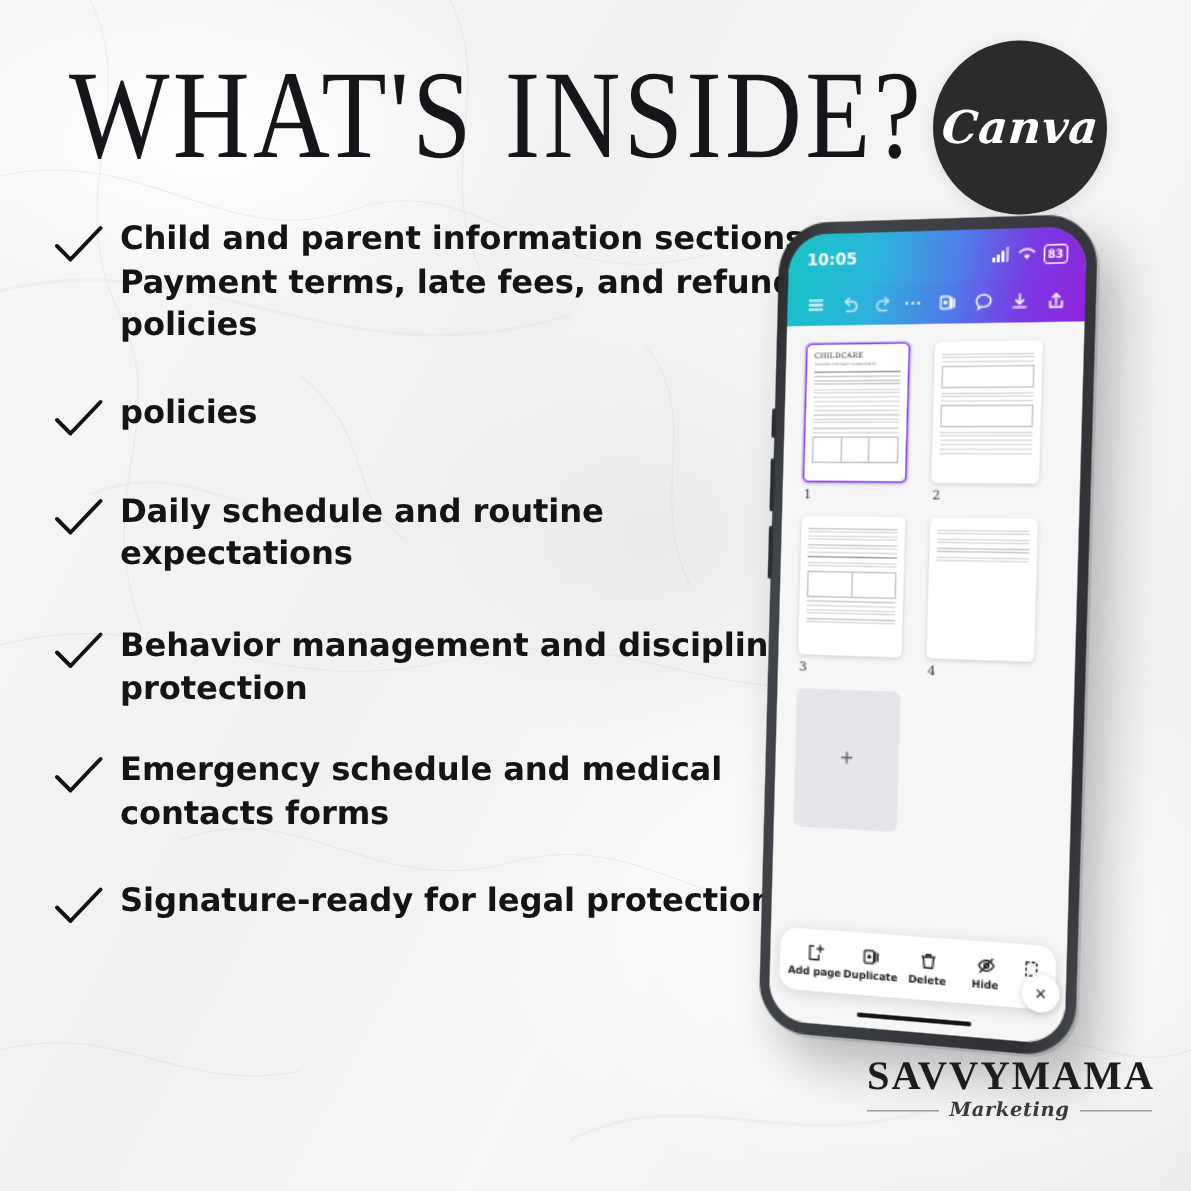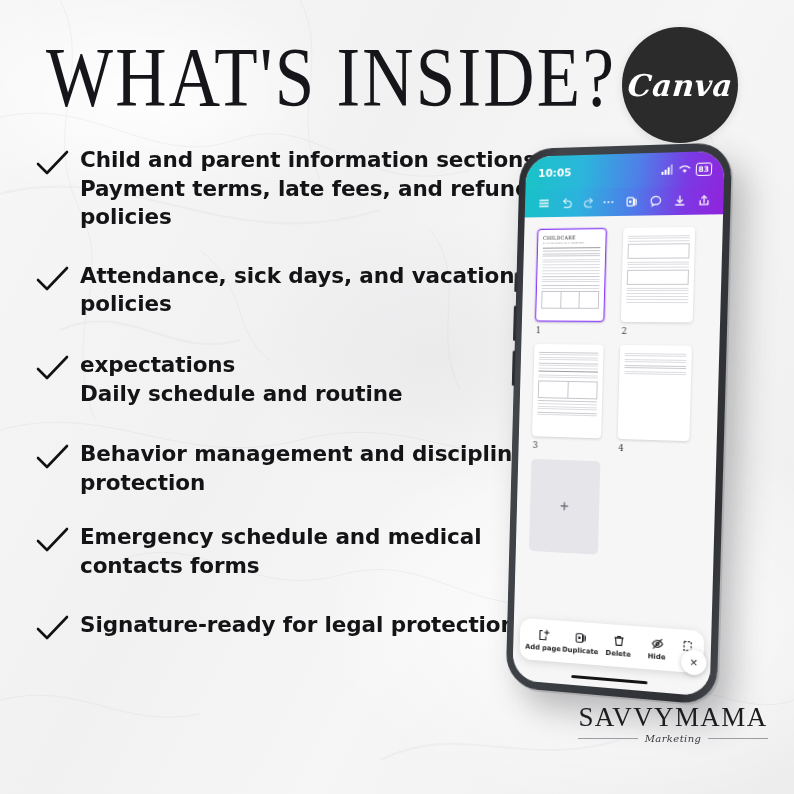--- a/index.html
+++ b/index.html
@@ -149,30 +149,30 @@
     position:absolute;right:4px;bottom:20px;width:25px;height:25px;border-radius:50%;
     background:#fff;box-shadow:0 1px 5px rgba(0,0,0,.22);
     display:flex;align-items:center;justify-content:center;color:#1d1e21;font-size:13px;
   }
   .homebar{
     position:absolute;left:50%;transform:translateX(-50%);bottom:7px;
     width:78px;height:3px;background:#131416;border-radius:3px;
   }
 
   
-  .brand{position:absolute;left:578px;top:704px;width:190px;text-align:center;}
+  .brand{position:absolute;left:578px;top:704px;width:190px;text-align:center;font-weight:bold;}
   .brand .bname{
     font-family:"Liberation Serif", serif;
     font-size:27px;letter-spacing:1.4px;color:#1d1d20;line-height:1;
   }
   .brand .brow{display:flex;align-items:center;gap:7px;margin-top:2px;}
   .brand .brow .hr{flex:1;height:1px;background:#9c9ca2;}
   .brand .script{
     font-family:"DejaVu Serif", serif;font-style:italic;
-    font-size:10px;color:#3a3a3e;letter-spacing:.4px;
+    font-size:13px;color:#3a3a3e;letter-spacing:.4px;
   }
 </style>
 </head>
 <body>
 
 <div id="page">
 
   <svg class="veins" width="794" height="794" viewBox="0 0 794 794" aria-hidden="true">
     <g fill="none" stroke="#c9c9cf" stroke-width="0.8" opacity="0.55">
       <path d="M-10,120 C90,90 150,170 235,140 C320,110 360,200 470,170"></path>
@@ -214,34 +214,33 @@
       </span>
     </div>
 
     <div class="bullet" style="margin-bottom:32px;">
       <span class="check">
         <svg width="34" height="28" viewBox="0 0 34 28">
             <path d="M2 14 L11 23 L31 2" fill="none" stroke="#121214" stroke-width="2.6" stroke-linecap="round" stroke-linejoin="round"></path>
           </svg>
       </span>
       <span class="btext">
-        <div>Attendance, sick days, and vacation</div>
         <div>policies</div>
       </span>
     </div>
 
     <div class="bullet" style="margin-bottom:32px;">
       <span class="check">
         <svg width="34" height="28" viewBox="0 0 34 28">
             <path d="M2 14 L11 23 L31 2" fill="none" stroke="#121214" stroke-width="2.6" stroke-linecap="round" stroke-linejoin="round"></path>
           </svg>
       </span>
       <span class="btext">
+        <div>Daily schedule and routine</div>
         <div>expectations</div>
-        <div>Daily schedule and routine</div>
       </span>
     </div>
 
     <div class="bullet" style="margin-bottom:26px;">
       <span class="check">
         <svg width="34" height="28" viewBox="0 0 34 28">
             <path d="M2 14 L11 23 L31 2" fill="none" stroke="#121214" stroke-width="2.6" stroke-linecap="round" stroke-linejoin="round"></path>
           </svg>
       </span>
       <span class="btext">

